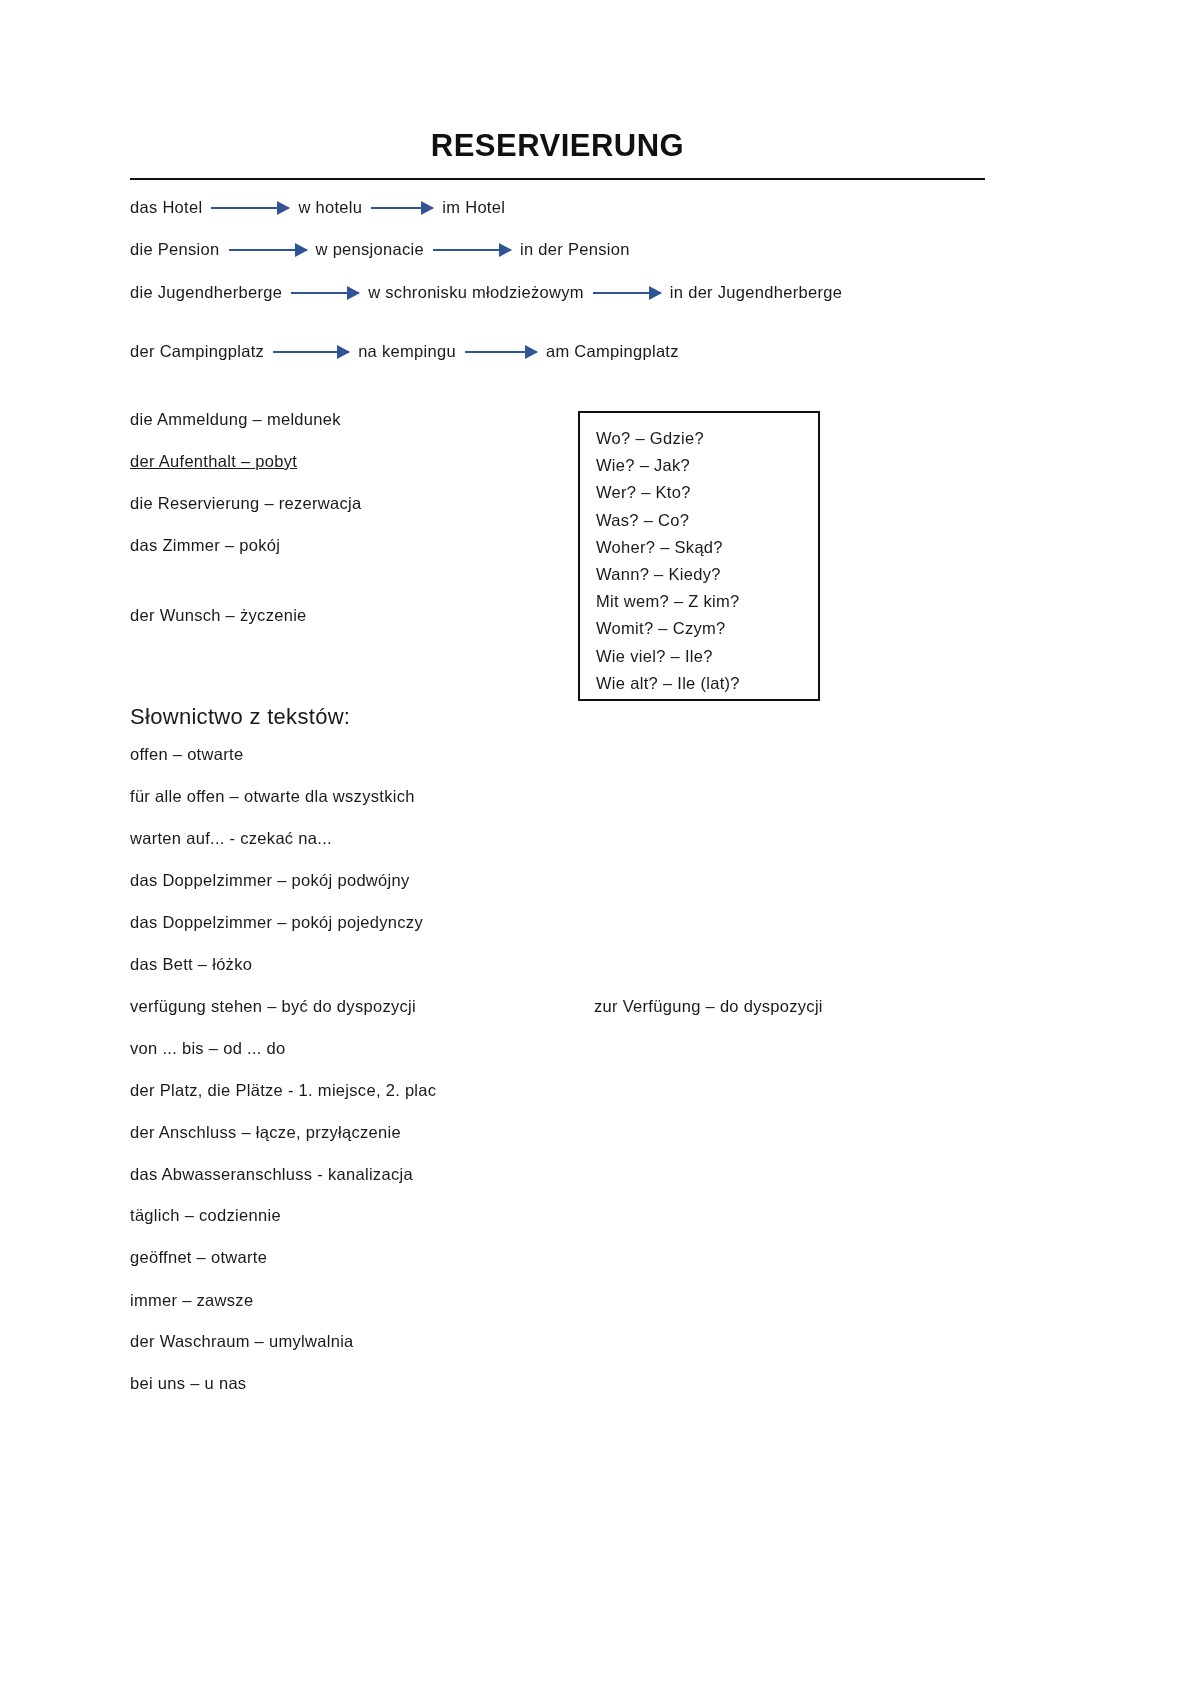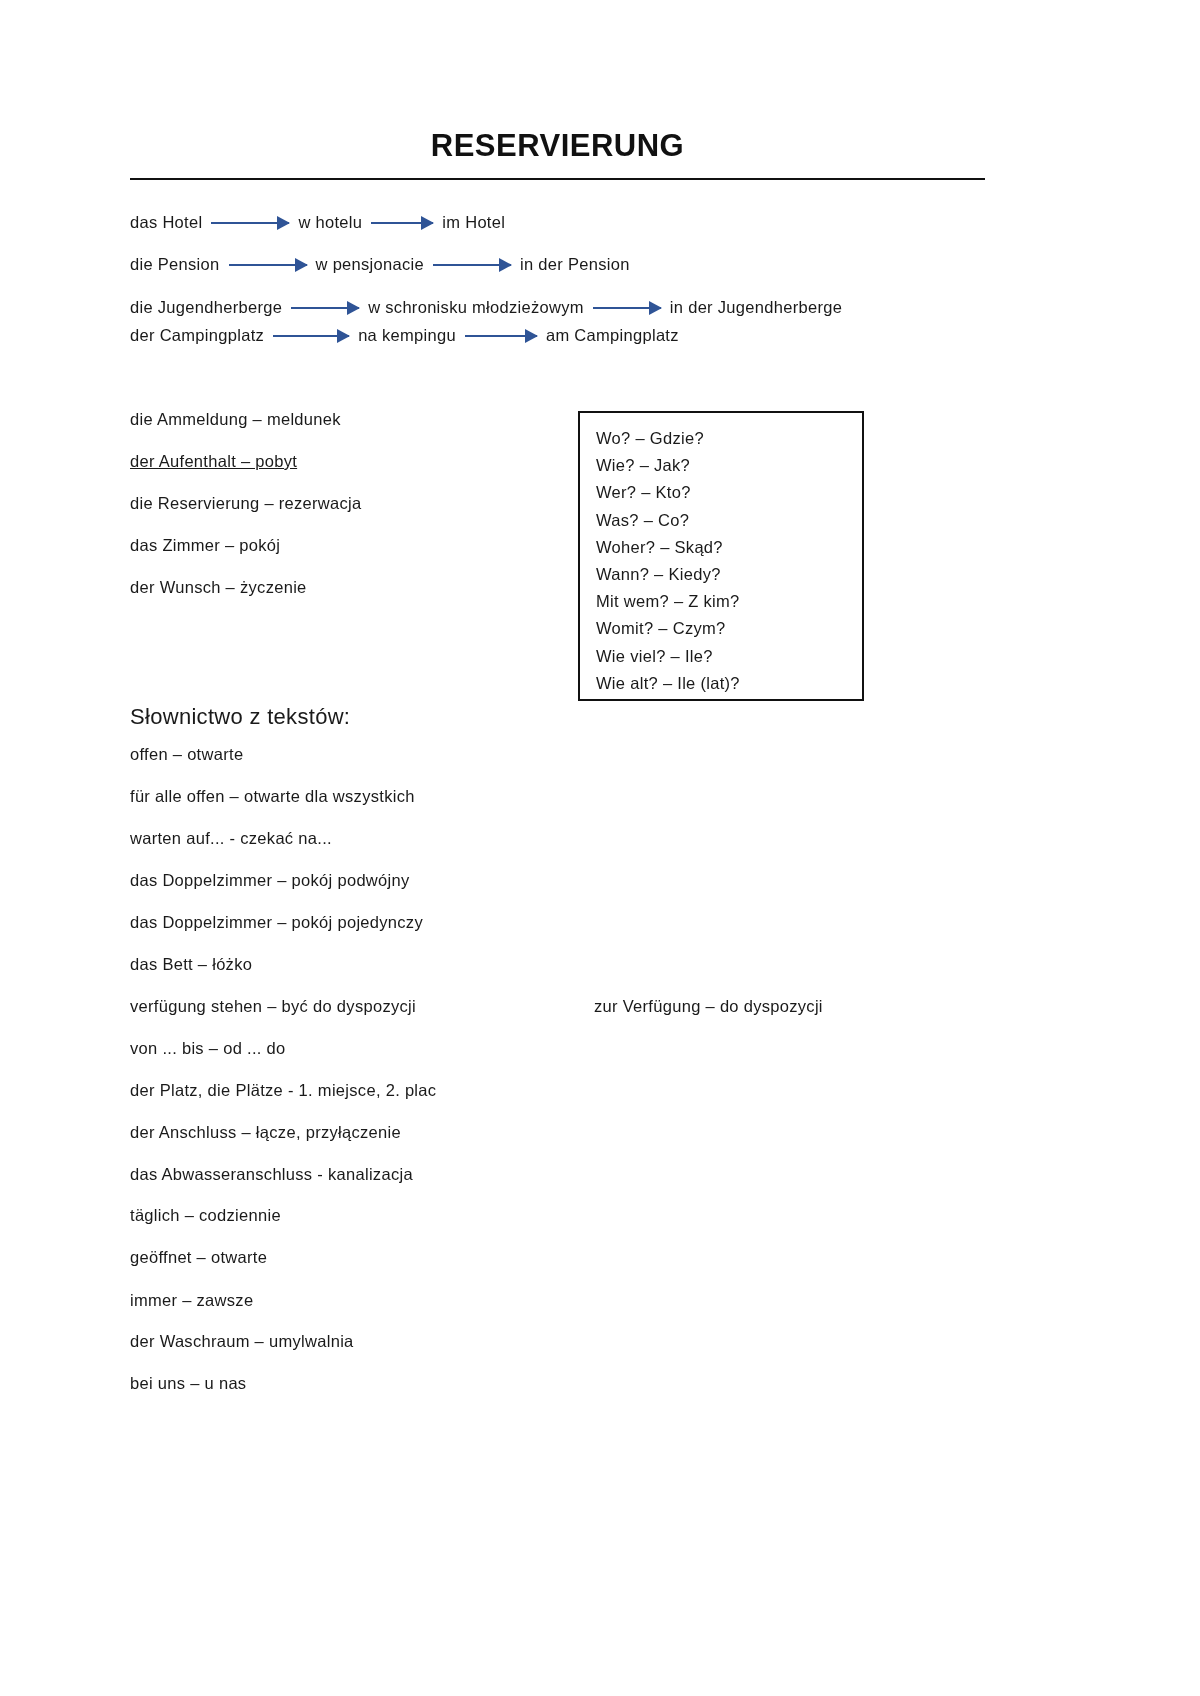--- a/index.html
+++ b/index.html
@@ -43,21 +43,20 @@
 
   
   .arrow-row {
     position: absolute;
     left: 130px;
     display: flex;
     align-items: center;
     font-size: 16.5px;
     letter-spacing: 0.3px;
     white-space: nowrap;
-    margin-top: 15px;
   }
   .arrow {
     display: inline-block;
     position: relative;
     height: 14px;
     margin: 0 9px;
     flex: 0 0 auto;
   }
   .arrow .shaft {
     position: absolute;
@@ -90,21 +89,21 @@
     font-size: 16.5px;
     letter-spacing: 0.3px;
     white-space: nowrap;
   }
 
   
   .qbox {
     position: absolute;
     left: 578px;
     top: 411px;
-    width: 286px;
+    width: 242px;
     height: 290px;
     border: 2px solid #111;
     box-sizing: border-box;
     padding: 12px 14px 0 16px;
   }
   .qbox-line {
     font-size: 16.5px;
     letter-spacing: 0.3px;
     line-height: 27.2px;
     white-space: nowrap;
@@ -158,40 +157,40 @@
           <span class="shaft"></span>
           <span class="head"></span>
         </span>
         <span>w schronisku młodzieżowym</span>
         <span class="arrow" style="width: 68px;">
           <span class="shaft"></span>
           <span class="head"></span>
         </span>
         <span>in der Jugendherberge</span>
       </div>
-      <div class="arrow-row" style="top: 311px;">
+      <div class="arrow-row" style="top: 342px;">
         <span>der Campingplatz</span>
         <span class="arrow" style="width: 76px;">
           <span class="shaft"></span>
           <span class="head"></span>
         </span>
         <span>na kempingu</span>
         <span class="arrow" style="width: 72px;">
           <span class="shaft"></span>
           <span class="head"></span>
         </span>
         <span>am Campingplatz</span>
       </div>
     </div>
   <div id="vocab1">
       <div class="vocab-line" style="top: 410px;">die Ammeldung – meldunek</div>
       <div class="vocab-line" style="top: 452px; text-decoration: underline;">der Aufenthalt – pobyt</div>
       <div class="vocab-line" style="top: 494px;">die Reservierung – rezerwacja</div>
       <div class="vocab-line" style="top: 536px;">das Zimmer – pokój</div>
-      <div class="vocab-line" style="top: 578px;">der Wunsch – życzenie</div>
+      <div class="vocab-line" style="top: 606px;">der Wunsch – życzenie</div>
     </div>
 
   <div class="qbox">
     <div id="qbox-lines">
         <div class="qbox-line">Wo? – Gdzie?</div>
         <div class="qbox-line">Wie? – Jak?</div>
         <div class="qbox-line">Wer? – Kto?</div>
         <div class="qbox-line">Was? – Co?</div>
         <div class="qbox-line">Woher? – Skąd?</div>
         <div class="qbox-line">Wann? – Kiedy?</div>

